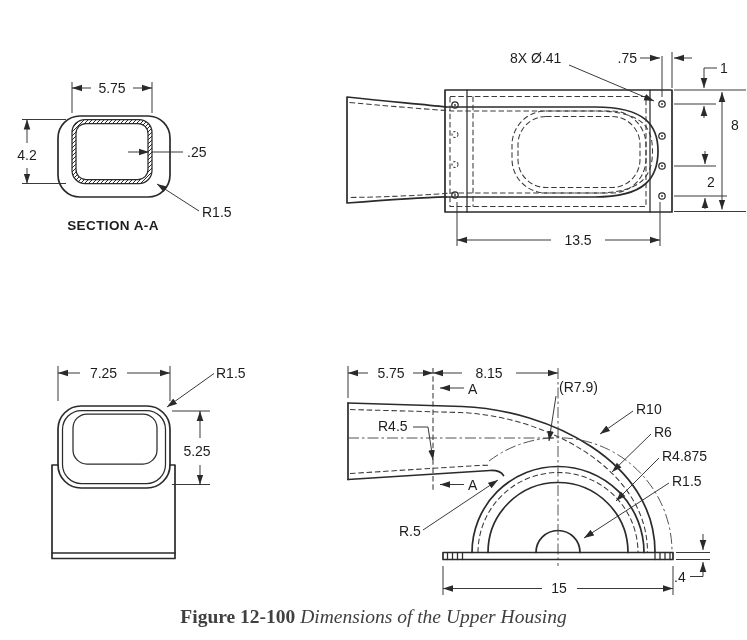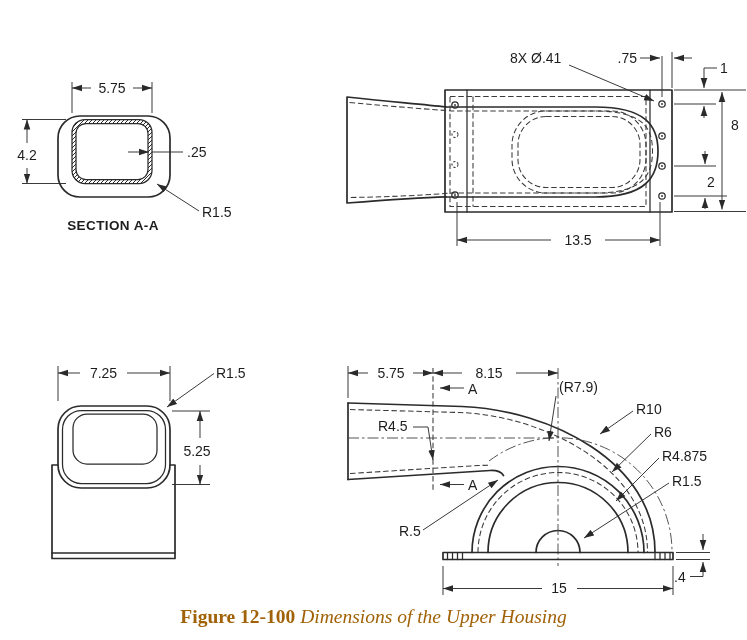--- a/index.html
+++ b/index.html
@@ -8,21 +8,21 @@
   svg{position:absolute;left:0;top:0;}
   .ol  {fill:none;stroke:#2b2b2b;stroke-width:1.7;stroke-linecap:round;stroke-linejoin:round;}
   .ol2 {fill:none;stroke:#2b2b2b;stroke-width:1.25;stroke-linecap:round;stroke-linejoin:round;}
   .hid {fill:none;stroke:#3a3a3a;stroke-width:1.05;stroke-dasharray:5.5 2.8;}
   .hidc{fill:none;stroke:#3a3a3a;stroke-width:1.05;stroke-dasharray:2.2 1.8;}
   .cl  {fill:none;stroke:#4a4a4a;stroke-width:0.95;stroke-dasharray:11 3 2.5 3;}
   .dim {fill:none;stroke:#2f2f2f;stroke-width:0.95;}
   .dtx {font:14px "Liberation Sans",sans-serif;fill:#1d1d1d;}
   .stx {font:600 13.5px "Liberation Sans",sans-serif;fill:#1d1d1d;letter-spacing:.4px;}
   .caption{position:absolute;left:0;top:604px;width:747px;text-align:center;
-           color:#a16207;font-family:"Liberation Serif",serif;font-size:19.5px;line-height:26px;}
+           color:#404040;font-family:"Liberation Serif",serif;font-size:19.5px;line-height:26px;}
   .cap-bold{font-weight:700;}
   .cap-italic{font-style:italic;}
 </style>
 </head>
 <body>
 
 <div class="canvas">
 <svg width="747" height="602" viewBox="0 0 747 602">
   <defs>
     <marker id="aE" markerUnits="userSpaceOnUse" markerWidth="11" markerHeight="8" refX="10" refY="4" orient="auto">

